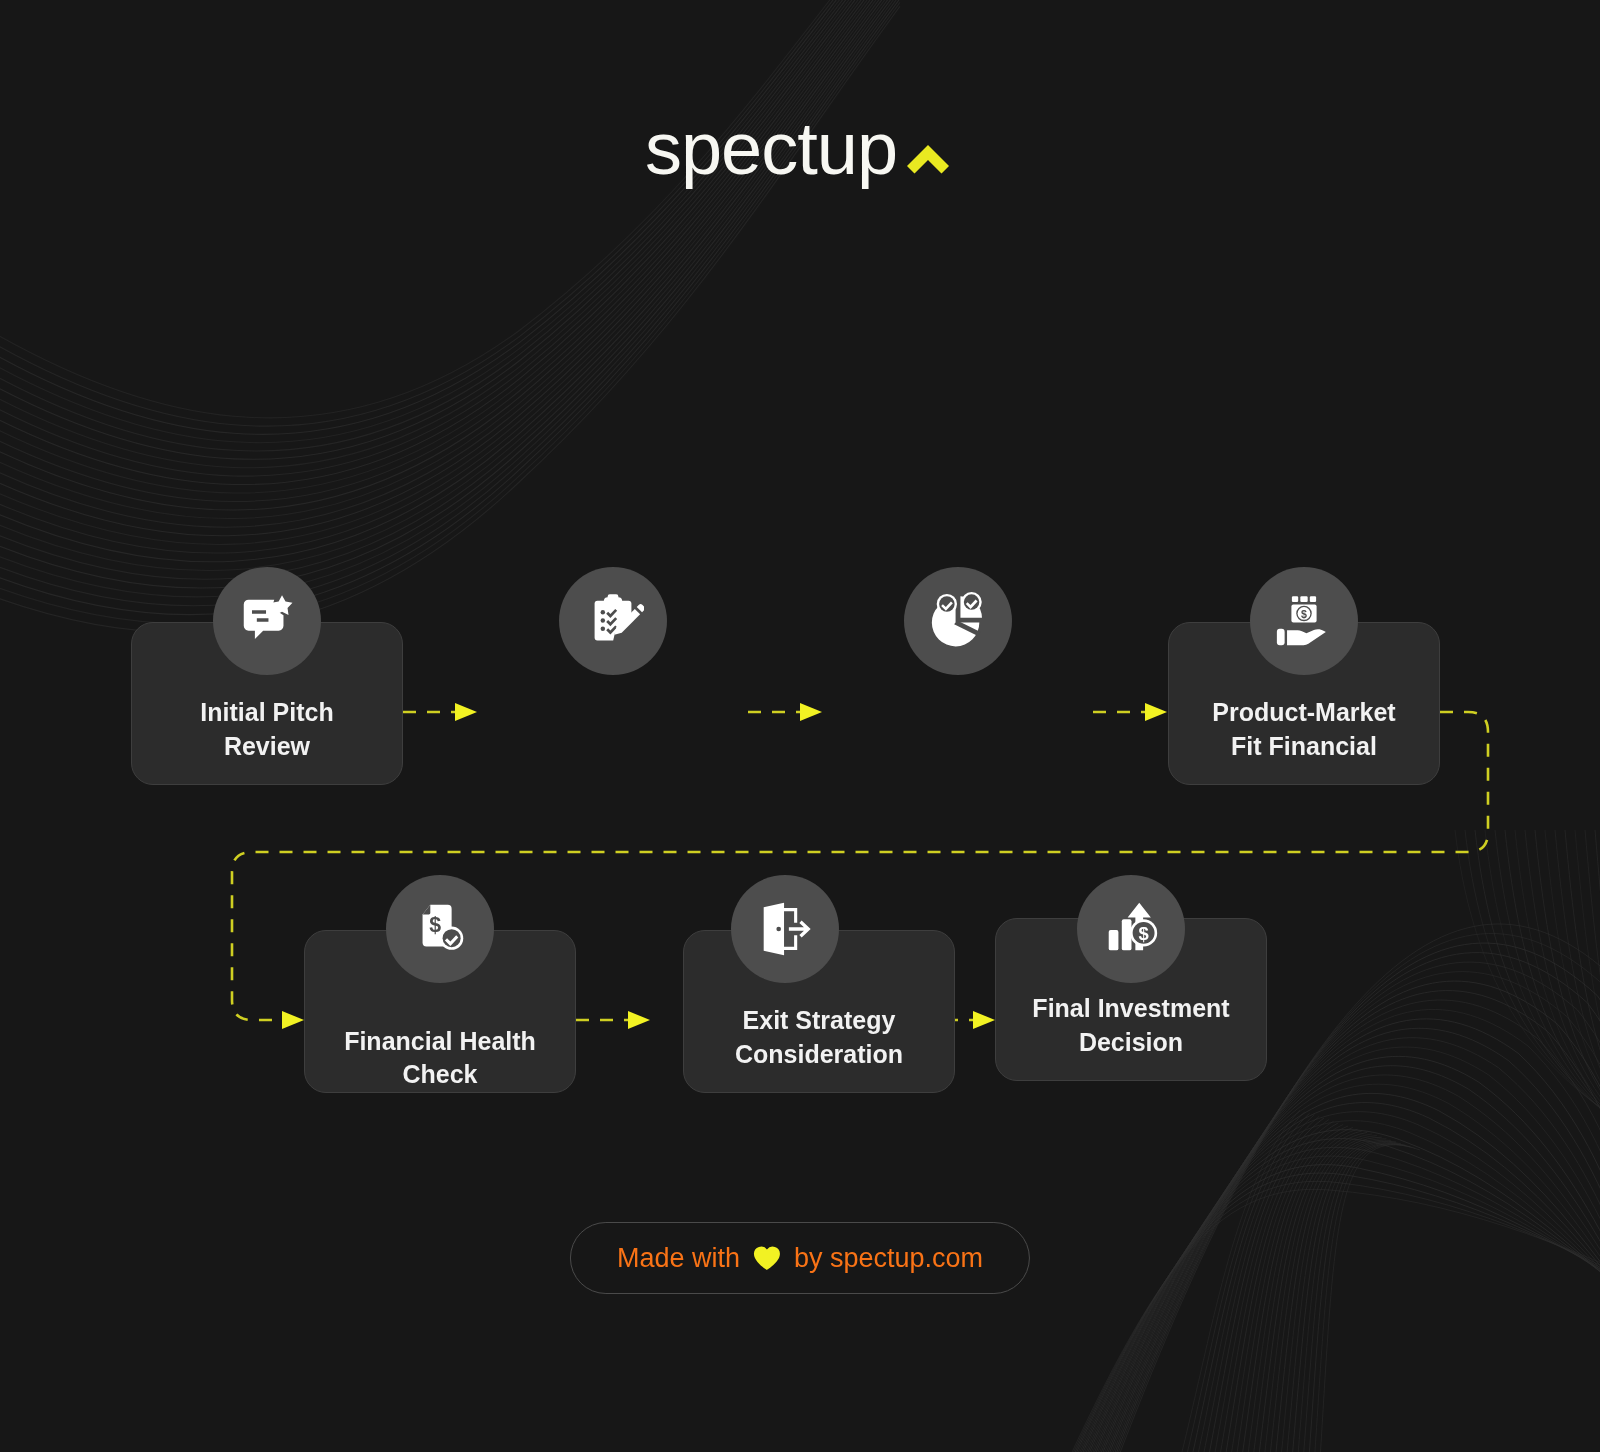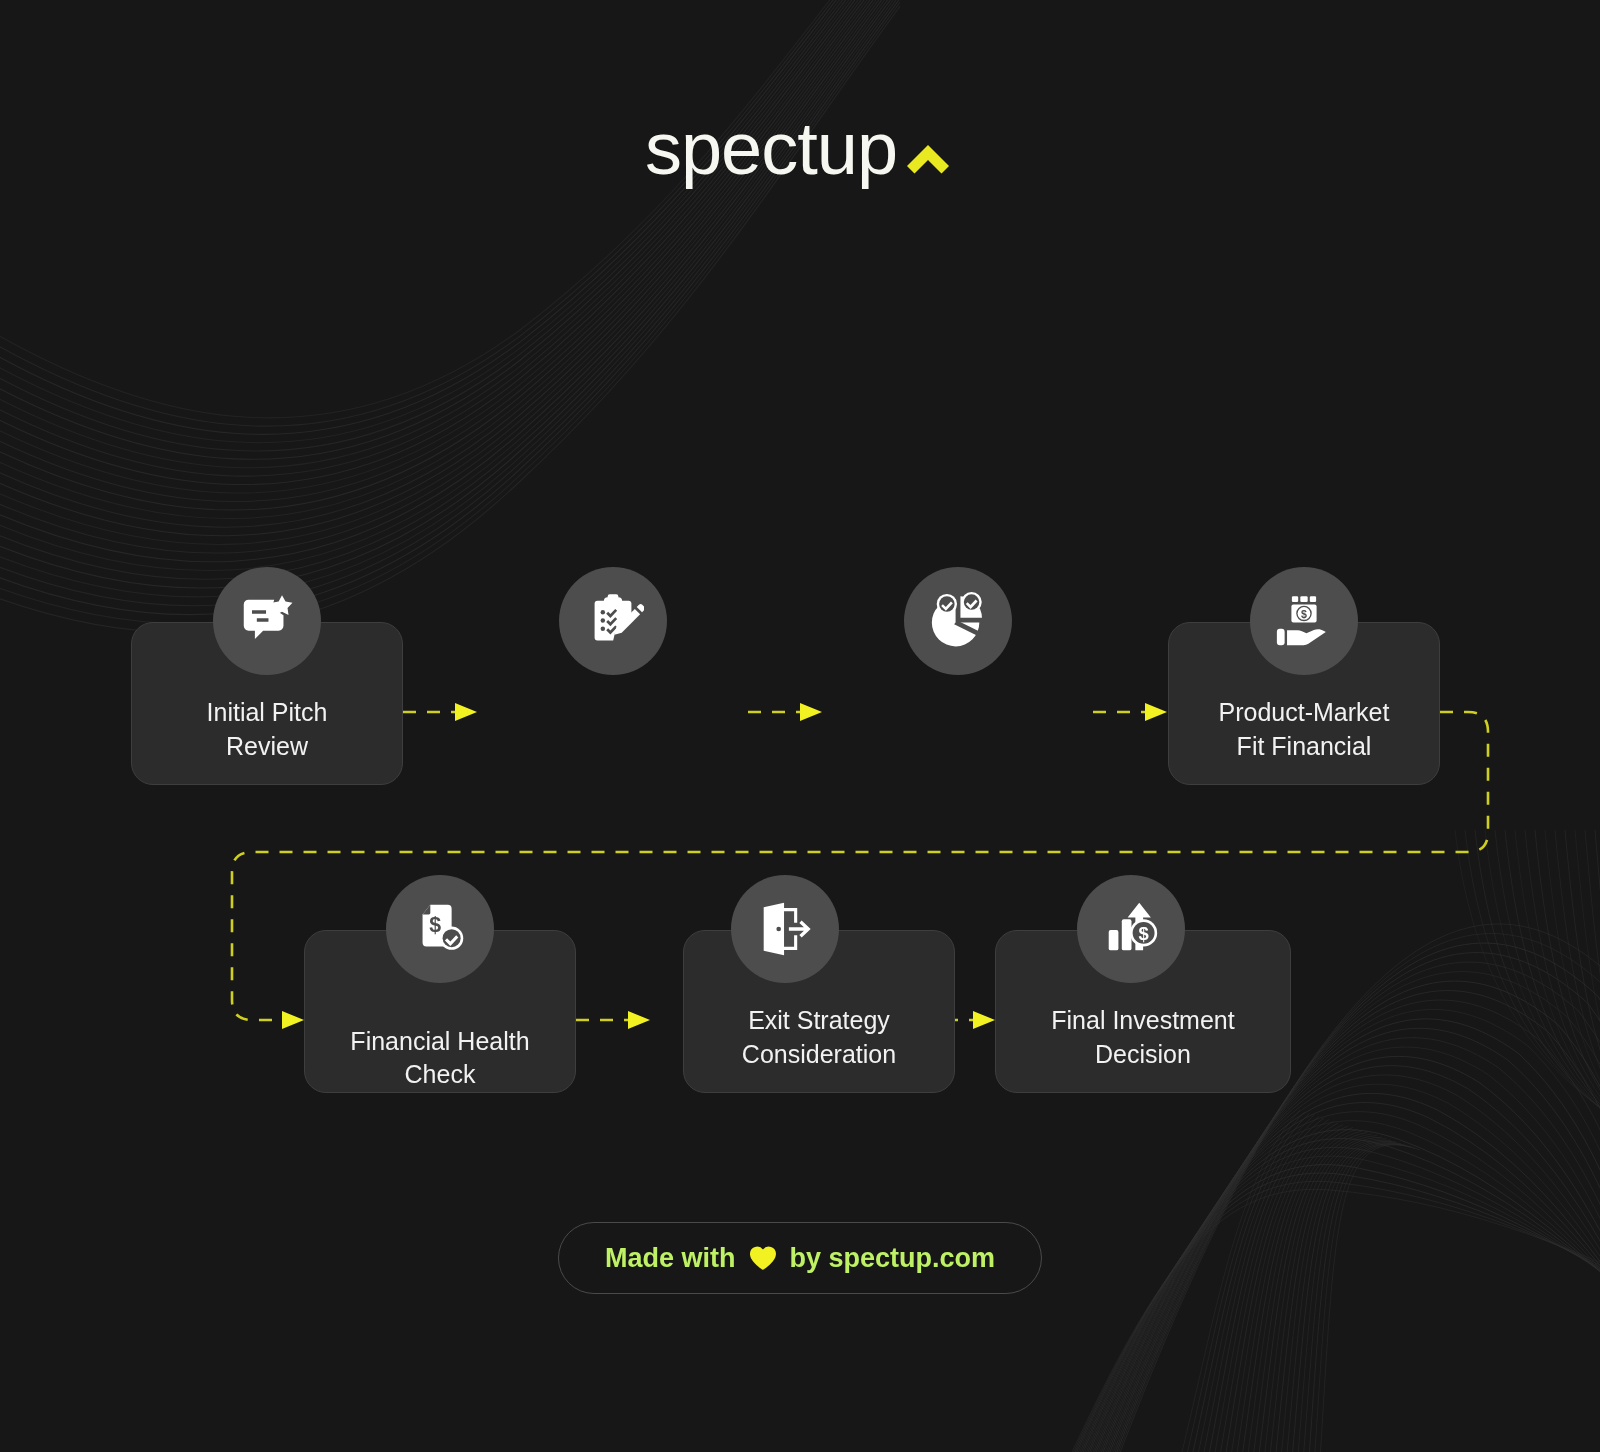--- a/index.html
+++ b/index.html
@@ -41,21 +41,21 @@
     position:absolute;
     background:#2c2c2c;
     border:1px solid #3e3e3e;
     border-radius:22px;
     display:flex; align-items:center; justify-content:center;
     text-align:center;
     z-index:3;
   }
   .card-label {
     color:#f2f2f2;
-    font-size:25px; font-weight:400; line-height:1.35;
+    font-size:25px; font-weight:700; line-height:1.35;
     padding:0 16px; margin-top:52px;
     white-space:pre-line;
   }
   .icon-badge {
     position:absolute;
     width:108px; height:108px; border-radius:50%;
     background:#4d4d4d;
     display:flex; align-items:center; justify-content:center;
     z-index:4;
   }
@@ -63,21 +63,21 @@
 
   
   .footer-badge {
     position:absolute; left:50%; transform:translateX(-50%);
     top:1222px;
     border:1px solid #4a4a4a; border-radius:40px;
     height:72px; padding:0 46px;
     display:flex; align-items:center; justify-content:center; gap:13px;
     background:transparent;
   }
-  .footer-text { color:#bef264; font-size:27px; font-weight:700; }
+  .footer-text { color:#f97316; font-size:27px; font-weight:400; }
   .heart { width:28px; height:26px; display:block; }
 </style>
 </head>
 <body>
 
 <svg id="bg-deco" viewBox="0 0 1600 1452" preserveAspectRatio="none" aria-hidden="true">
   <g id="deco-topleft" stroke="#2e2e2e" stroke-width="1.1" fill="none" opacity="0.95">
       <path d="M -60 300 C 140 430, 330 470, 520 330 C 690 200, 780 60, 900 -90" stroke-width="1.05" opacity="0.55"></path>
       <path d="M -60 311 C 140 439.35, 330 477.7, 520 336.05 C 690 204.95, 780 64.4, 900 -86.15" stroke-width="1.05" opacity="0.63"></path>
       <path d="M -60 322 C 140 448.7, 330 485.4, 520 342.1 C 690 209.9, 780 68.8, 900 -82.3" stroke-width="1.05" opacity="0.7100000000000001"></path>
@@ -296,21 +296,21 @@
     </div>
     <div class="icon-badge" style="left:731px; top:315px;">
       <svg viewBox="0 0 64 64">
         <path d="M10 9.5l21-4.5v54l-21-4.5z" fill="#ffffff"></path>
         <circle cx="25.5" cy="32" r="2.4" fill="#4d4d4d"></circle>
         <path d="M31 12h12v12M31 52h12V40" fill="none" stroke="#ffffff" stroke-width="3.2" stroke-linecap="square"></path>
         <path d="M36 32h19M48 24.5L56 32l-8 7.5" fill="none" stroke="#ffffff" stroke-width="3.4" stroke-linecap="butt" stroke-linejoin="miter"></path>
       </svg>
     </div>
 
-    <div class="card" style="left:995px; top:370px; width:296px; height:163px;">
+    <div class="card" style="left:995px; top:358px; width:272px; height:163px;">
       <div class="card-label">Final Investment
 Decision</div>
     </div>
     <div class="icon-badge" style="left:1077px; top:315px;">
       <svg viewBox="0 0 64 64" fill="#ffffff">
         <rect x="9" y="33" width="10" height="21" rx="2"></rect>
         <rect x="22.5" y="22" width="10" height="32" rx="2"></rect>
         <path d="M36.5 54V20h-8L40.5 5 52.5 20h-8v34z"></path>
         <circle cx="45" cy="36" r="14"></circle>
         <circle cx="45" cy="36" r="11.3" fill="#4d4d4d"></circle>

